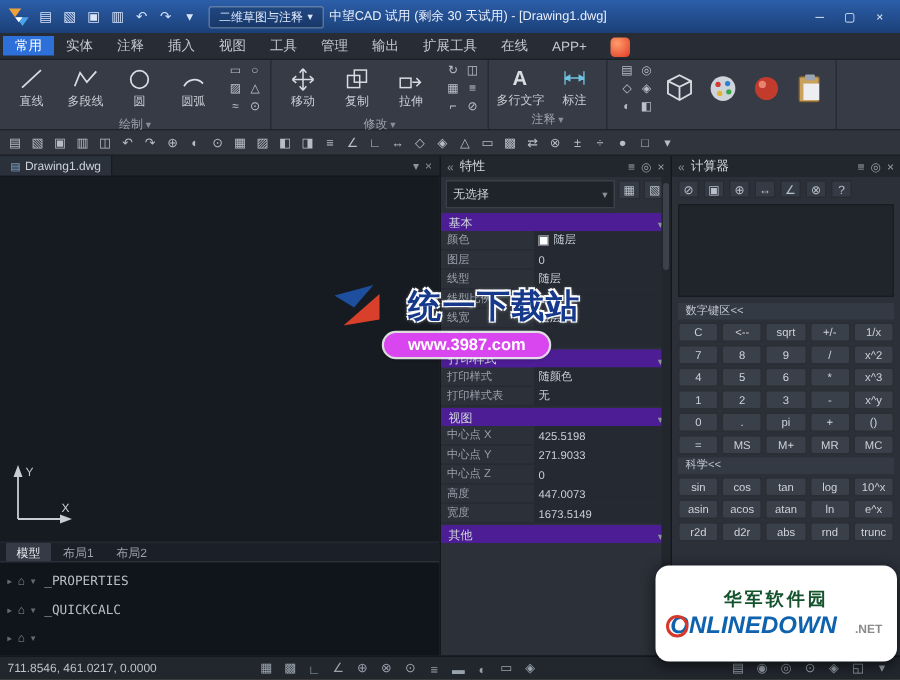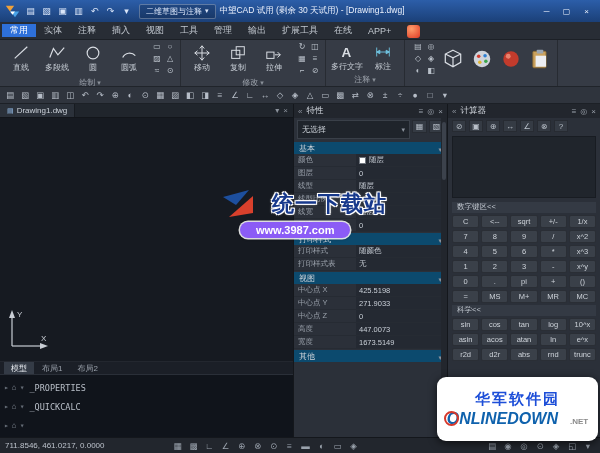--- a/index.html
+++ b/index.html
@@ -75,21 +75,21 @@
   .header-icons{margin-left:auto;display:flex;gap:4px}
   .hicon{color:#9aa1ab;font-size:8px}
   
   .props{left:293px;width:154px}
   .sel-row{display:flex;gap:2px;padding:2px 3px;flex:0 0 auto}
   .sel-dropdown{flex:1;background:#1f242b;border:1px solid #3a4049;height:19px;display:flex;
     align-items:center;padding:0 4px;font-size:8px;color:#ccd2d9;gap:3px}
   .sel-dropdown .dd{margin-left:auto;font-size:7px;color:#8b929c}
   .sel-btn{width:15px;height:13px;background:#353b44;border:1px solid #272b32;display:flex;
     align-items:center;justify-content:center;font-size:8px;color:#b9c0c9}
-  .psection-h{height:12px;background:#0c4a6e;display:flex;align-items:flex-end;padding:0 5px;
+  .psection-h{height:12px;background:#4c1d95;display:flex;align-items:flex-end;padding:0 5px;
     font-size:8px;color:#ced4db;margin-top:1px;flex:0 0 auto}
   .psec-caret{margin-left:auto;font-size:7px;color:#8b929c}
   .prow{display:flex;height:13px;border-bottom:1px solid #262b33;flex:0 0 auto}
   .prow-label{width:62px;padding:0 4px;display:flex;align-items:center;font-size:7.5px;
     color:#9aa1ab;white-space:nowrap;overflow:hidden}
   .prow-value{flex:1;background:#242932;display:flex;align-items:center;padding:0 3px;
     font-size:7.5px;color:#c9cfd7;gap:3px;white-space:nowrap;overflow:hidden}
   .swatch{width:7px;height:7px;border:1px solid #70767e;flex:0 0 auto}
   .props-scroll{position:absolute;right:0;top:14px;bottom:0;width:6px;background:#22262d}
   .props-thumb{position:absolute;right:1px;top:4px;width:4px;height:58px;background:#3c424c;border-radius:2px}
@@ -111,27 +111,27 @@
   .sgroup{display:flex;gap:2px}
   .sgroup.left{margin-left:66px}
   .sgroup.right{margin-left:auto}
   .sicon{width:14px;height:13px;display:flex;align-items:center;justify-content:center;
     font-size:8.5px;color:#9aa2ac}
   
   .watermark{position:absolute;left:222px;top:189px;width:188px;height:78px;z-index:60}
   .wm-row{display:flex;align-items:flex-end;gap:18px}
   .wm-title{font-size:22px;font-weight:bold;color:#17398c;letter-spacing:1px;white-space:nowrap;
     text-shadow:-1px -1px 0 #fff,1px -1px 0 #fff,-1px 1px 0 #fff,1px 1px 0 #fff,0 0 3px #fff}
-  .wm-band{display:inline-block;margin:3px 0 0 18px;background:#8b5cf6;color:#fff;font-weight:bold;
+  .wm-band{display:inline-block;margin:3px 0 0 34px;background:#d946ef;color:#fff;font-weight:bold;
     font-size:11px;padding:2px 16px;border-radius:11px;white-space:nowrap;
     box-shadow:0 0 0 1.5px rgba(255,255,255,.85),0 1px 3px rgba(0,0,0,.4)}
   .brand{position:absolute;left:437px;top:377px;width:161px;height:64px;background:#fff;z-index:61;
     border-radius:9px;box-shadow:0 2px 9px rgba(0,0,0,.65);display:flex;flex-direction:column;
     align-items:center;justify-content:center;gap:1px}
-  .brand-cn{font-size:15px;font-weight:bold;color:#1d4ed8;letter-spacing:2px;white-space:nowrap}
+  .brand-cn{font-size:12px;font-weight:bold;color:#14532d;letter-spacing:2px;white-space:nowrap}
   .brand-en{position:relative;color:#0f62ad;font-weight:bold;font-style:italic;font-size:16px;
     letter-spacing:0;white-space:nowrap}
   .brand-en .ring{position:absolute;left:-3px;top:1px;width:15px;height:15px;border:2.5px solid #d6382b;
     border-radius:50%}
   .brand-en .tld{font-size:8px;color:#8a8a8a;font-style:normal;margin-left:12px}
 </style>
 </head>
 <body>
 
 <div class="app">

